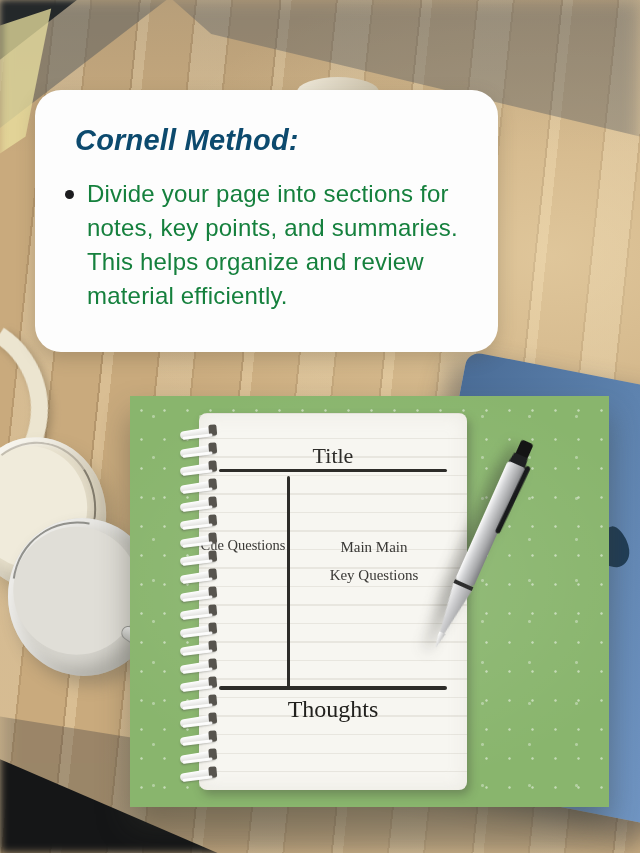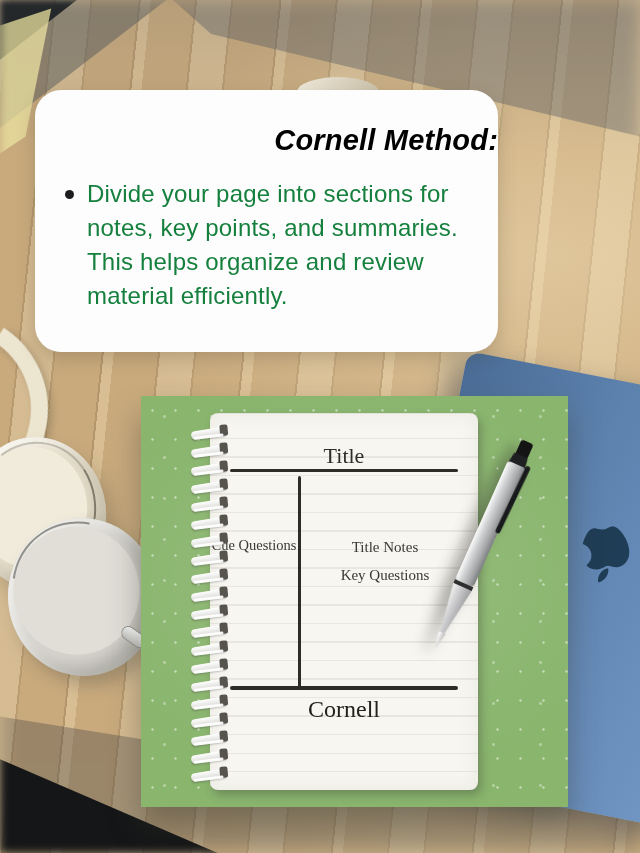--- a/index.html
+++ b/index.html
@@ -67,21 +67,21 @@
   
   .macbook{position:absolute;left:468px;top:351px;width:370px;height:430px;
       transform:rotate(11deg);transform-origin:top left;z-index:3;
       border-radius:14px 4px 0 0;
       background:linear-gradient(105deg,#4a6c96 0%,#5d82ae 35%,#6e93c1 72%,#7ba1cd 100%);
       box-shadow:-14px 10px 26px rgba(60,62,68,.45);}
   .apple{position:absolute;left:150px;top:142px;width:50px;height:62px;
       transform:rotate(163deg);opacity:.95;}
 
   
-  .green-note{position:absolute;left:141px;top:396px;width:427px;height:411px;z-index:4;
+  .green-note{position:absolute;left:130px;top:396px;width:479px;height:411px;z-index:4;
       background-image:
         radial-gradient(circle, rgba(255,255,255,.50) 0 .8px, transparent 1.6px),
         radial-gradient(circle, rgba(255,255,255,.35) 0 1px, transparent 2px),
         radial-gradient(420px 300px at 50% 45%, rgba(255,255,255,.10), transparent 70%);
       background-size:23px 29px, 47px 41px, 100% 100%;
       background-color:#89b56d;
       box-shadow:0 18px 30px rgba(55,58,48,.40);}
   .page{position:absolute;left:69px;top:17px;width:268px;height:377px;
       border-radius:8px;
       background:repeating-linear-gradient(180deg, rgba(0,0,0,0) 0 17px,
@@ -124,21 +124,21 @@
       clip-path:polygon(0 0,100% 0,60% 100%,40% 100%);}
   .tip{left:17.5px;top:209px;width:7px;height:16px;
       background:linear-gradient(90deg,#ffffff,#b4b4b4);
       clip-path:polygon(0 0,100% 0,55% 100%,45% 100%);}
 
   
   .card{position:absolute;left:35px;top:90px;width:463px;height:262px;z-index:5;
       background:#fdfdfd;border-radius:26px;
       box-shadow:0 6px 18px rgba(80,70,55,.25);}
   .card h1{margin:34px 0 0 40px;font-size:29px;font-style:italic;font-weight:bold;
-      color:#000000;letter-spacing:.2px;text-align:right;}
+      color:#0c4a6e;letter-spacing:.2px;}
   .bullet-row{display:flex;margin:20px 38px 0 30px;}
   .bullet-row .dot{width:9px;height:9px;border-radius:50%;background:#1c1c1e;
       margin:13px 13px 0 0;flex:none;}
   .bullet-row p{margin:0;max-width:382px;font-size:24px;line-height:34px;
       color:#15803d;letter-spacing:.2px;}
 </style>
 </head>
 <body>
 
 <div class="stage">
@@ -171,24 +171,24 @@
       <path fill="#1d3a52" d="M318.7 268.7c-.2-36.7 16.4-64.4 50-84.8-18.8-26.9-47.2-41.7-84.7-44.6-35.5-2.8-74.3 20.7-88.5 20.7-15 0-49.4-19.7-76.4-19.7C63.3 141.2 4 184.8 4 273.5q0 39.3 14.4 81.2c12.8 36.7 59 126.7 107.2 125.2 25.2-.6 43-17.9 75.8-17.9 31.8 0 48.3 17.9 76.4 17.9 48.6-.7 90.4-82.5 102.6-119.3-65.2-30.7-61.7-90-61.7-91.9zm-56.6-164.2c27.3-32.4 24.8-61.9 24-72.5-24.1 1.4-52 16.4-67.9 34.9-17.5 19.8-27.8 44.3-25.6 71.9 26.1 2 49.9-11.4 69.5-34.3z"></path>
     </svg>
   </div>
 
   <div class="green-note">
     <div class="page">
       <div class="nb-text nb-title">Title</div>
       <div class="rule title-rule"></div>
       <div class="rule v-rule"></div>
       <div class="nb-text cue">Cue Questions</div>
-      <div class="nb-text mn">Title Notes</div>
+      <div class="nb-text mn">Main Main</div>
       <div class="nb-text kt">Key Questions</div>
       <div class="rule summary-rule"></div>
-      <div class="nb-text nb-summary">Cornell</div>
+      <div class="nb-text nb-summary">Thoughts</div>
     </div>
     <div class="coils">
       <div class="coil" style="top:33px">
           <i class="knob"></i>
         </div>
       <div class="coil" style="top:51px">
           <i class="knob"></i>
         </div>
       <div class="coil" style="top:69px">
           <i class="knob"></i>

